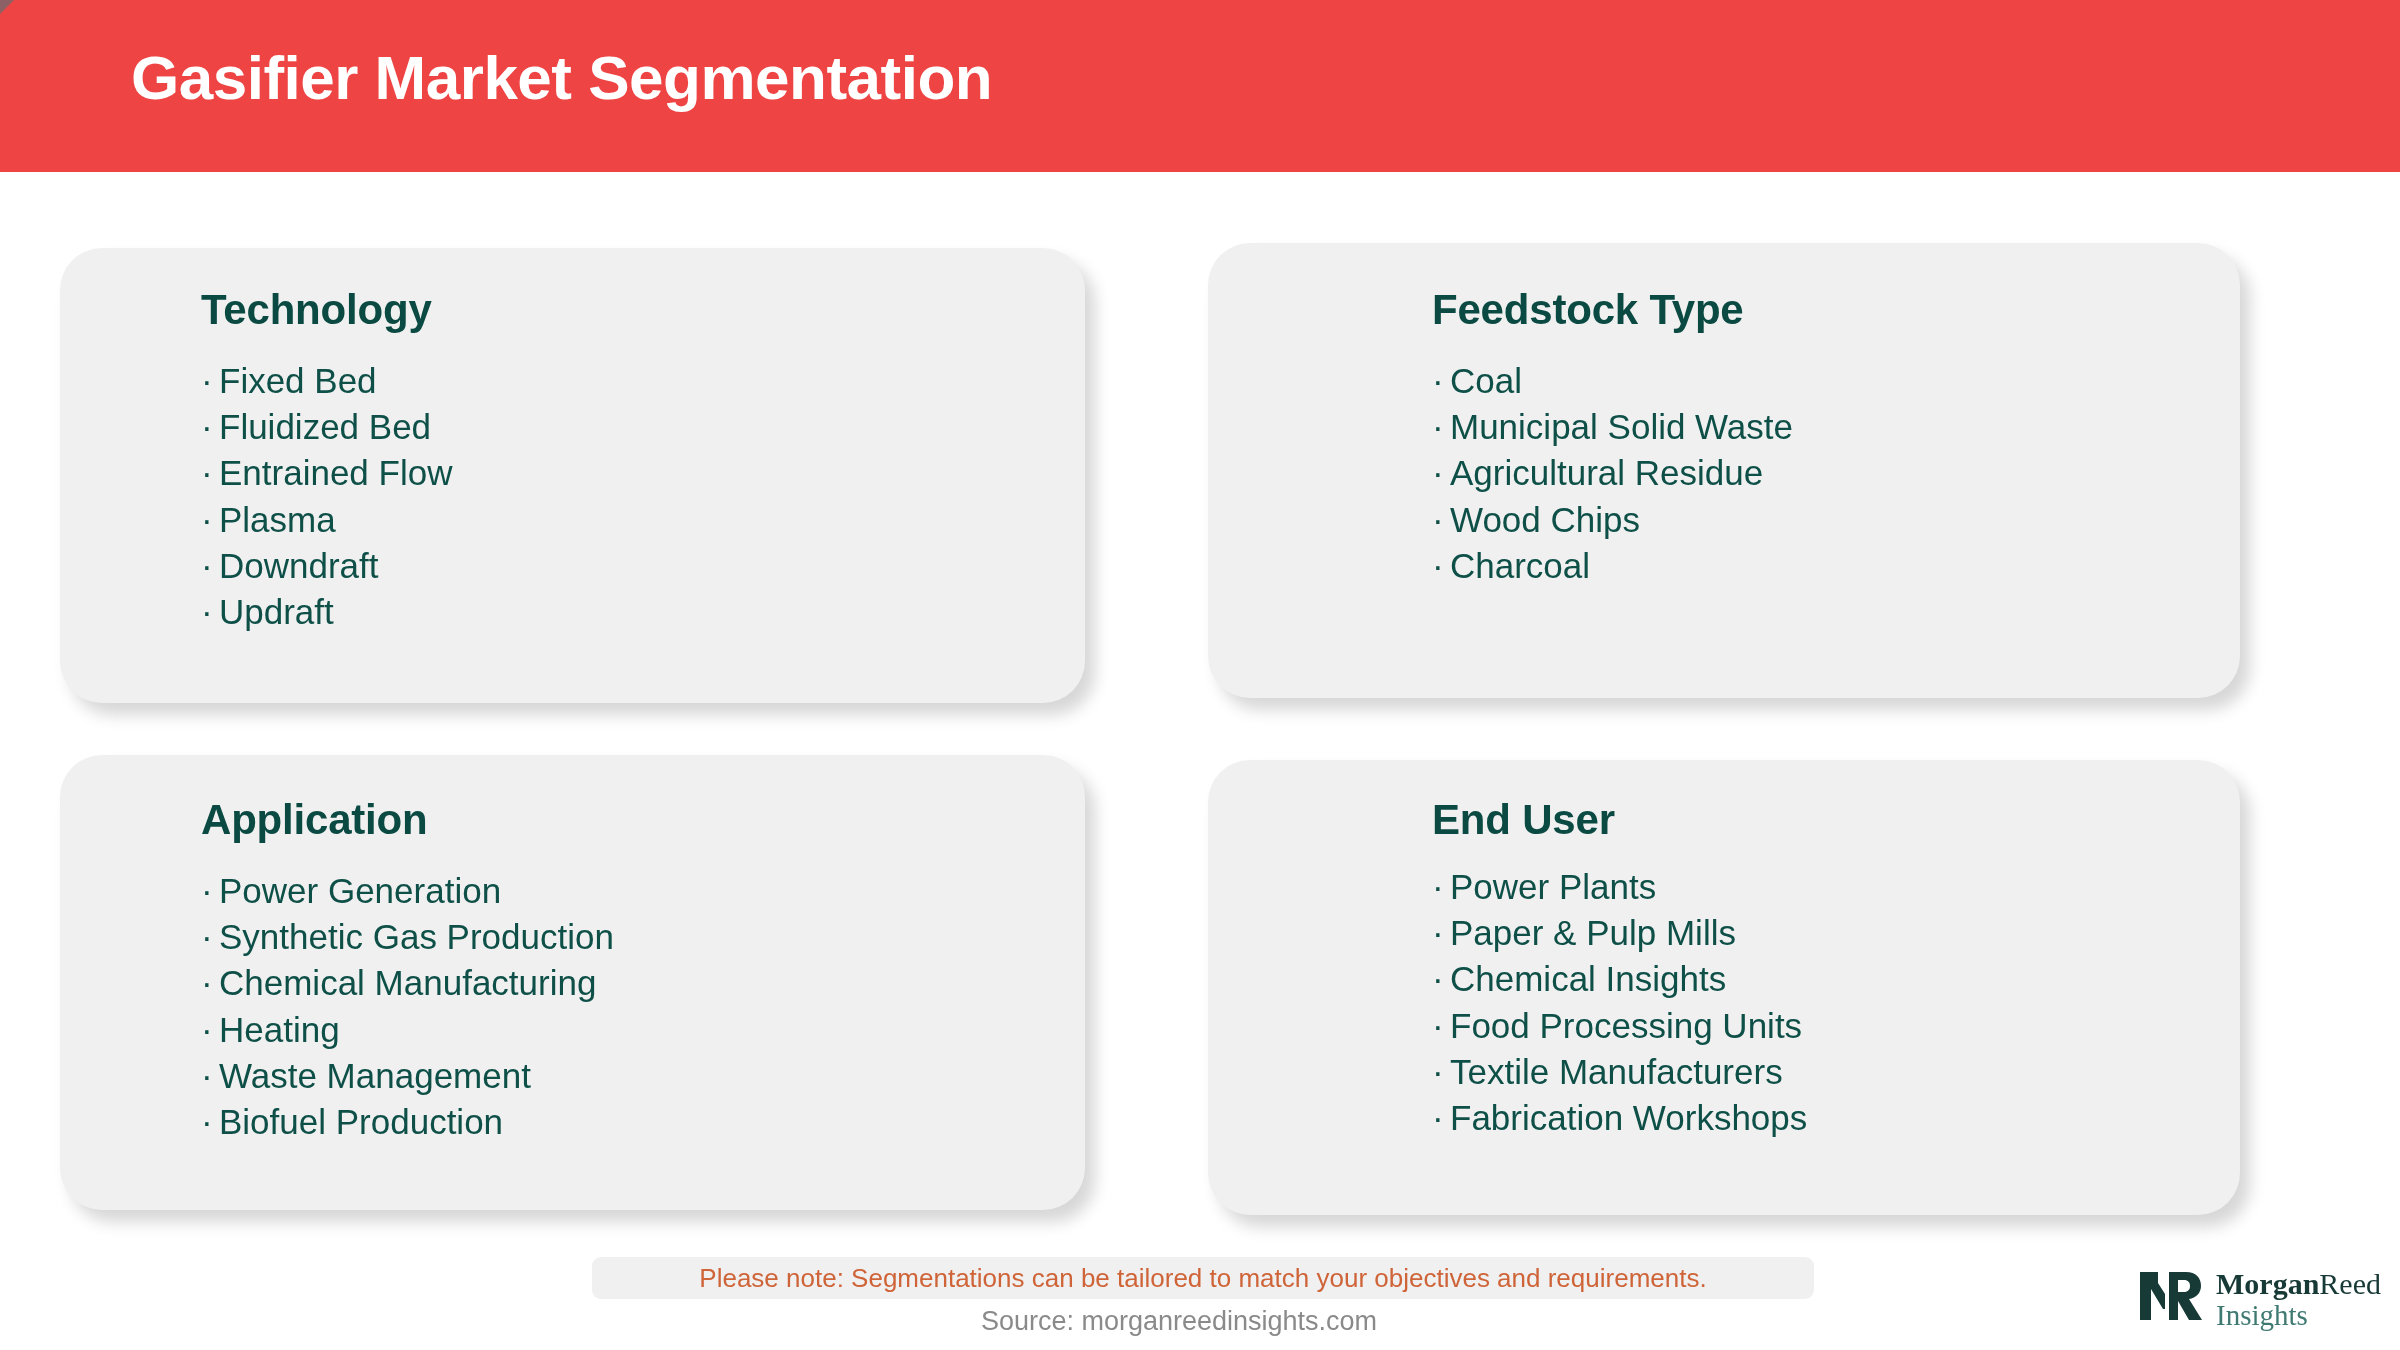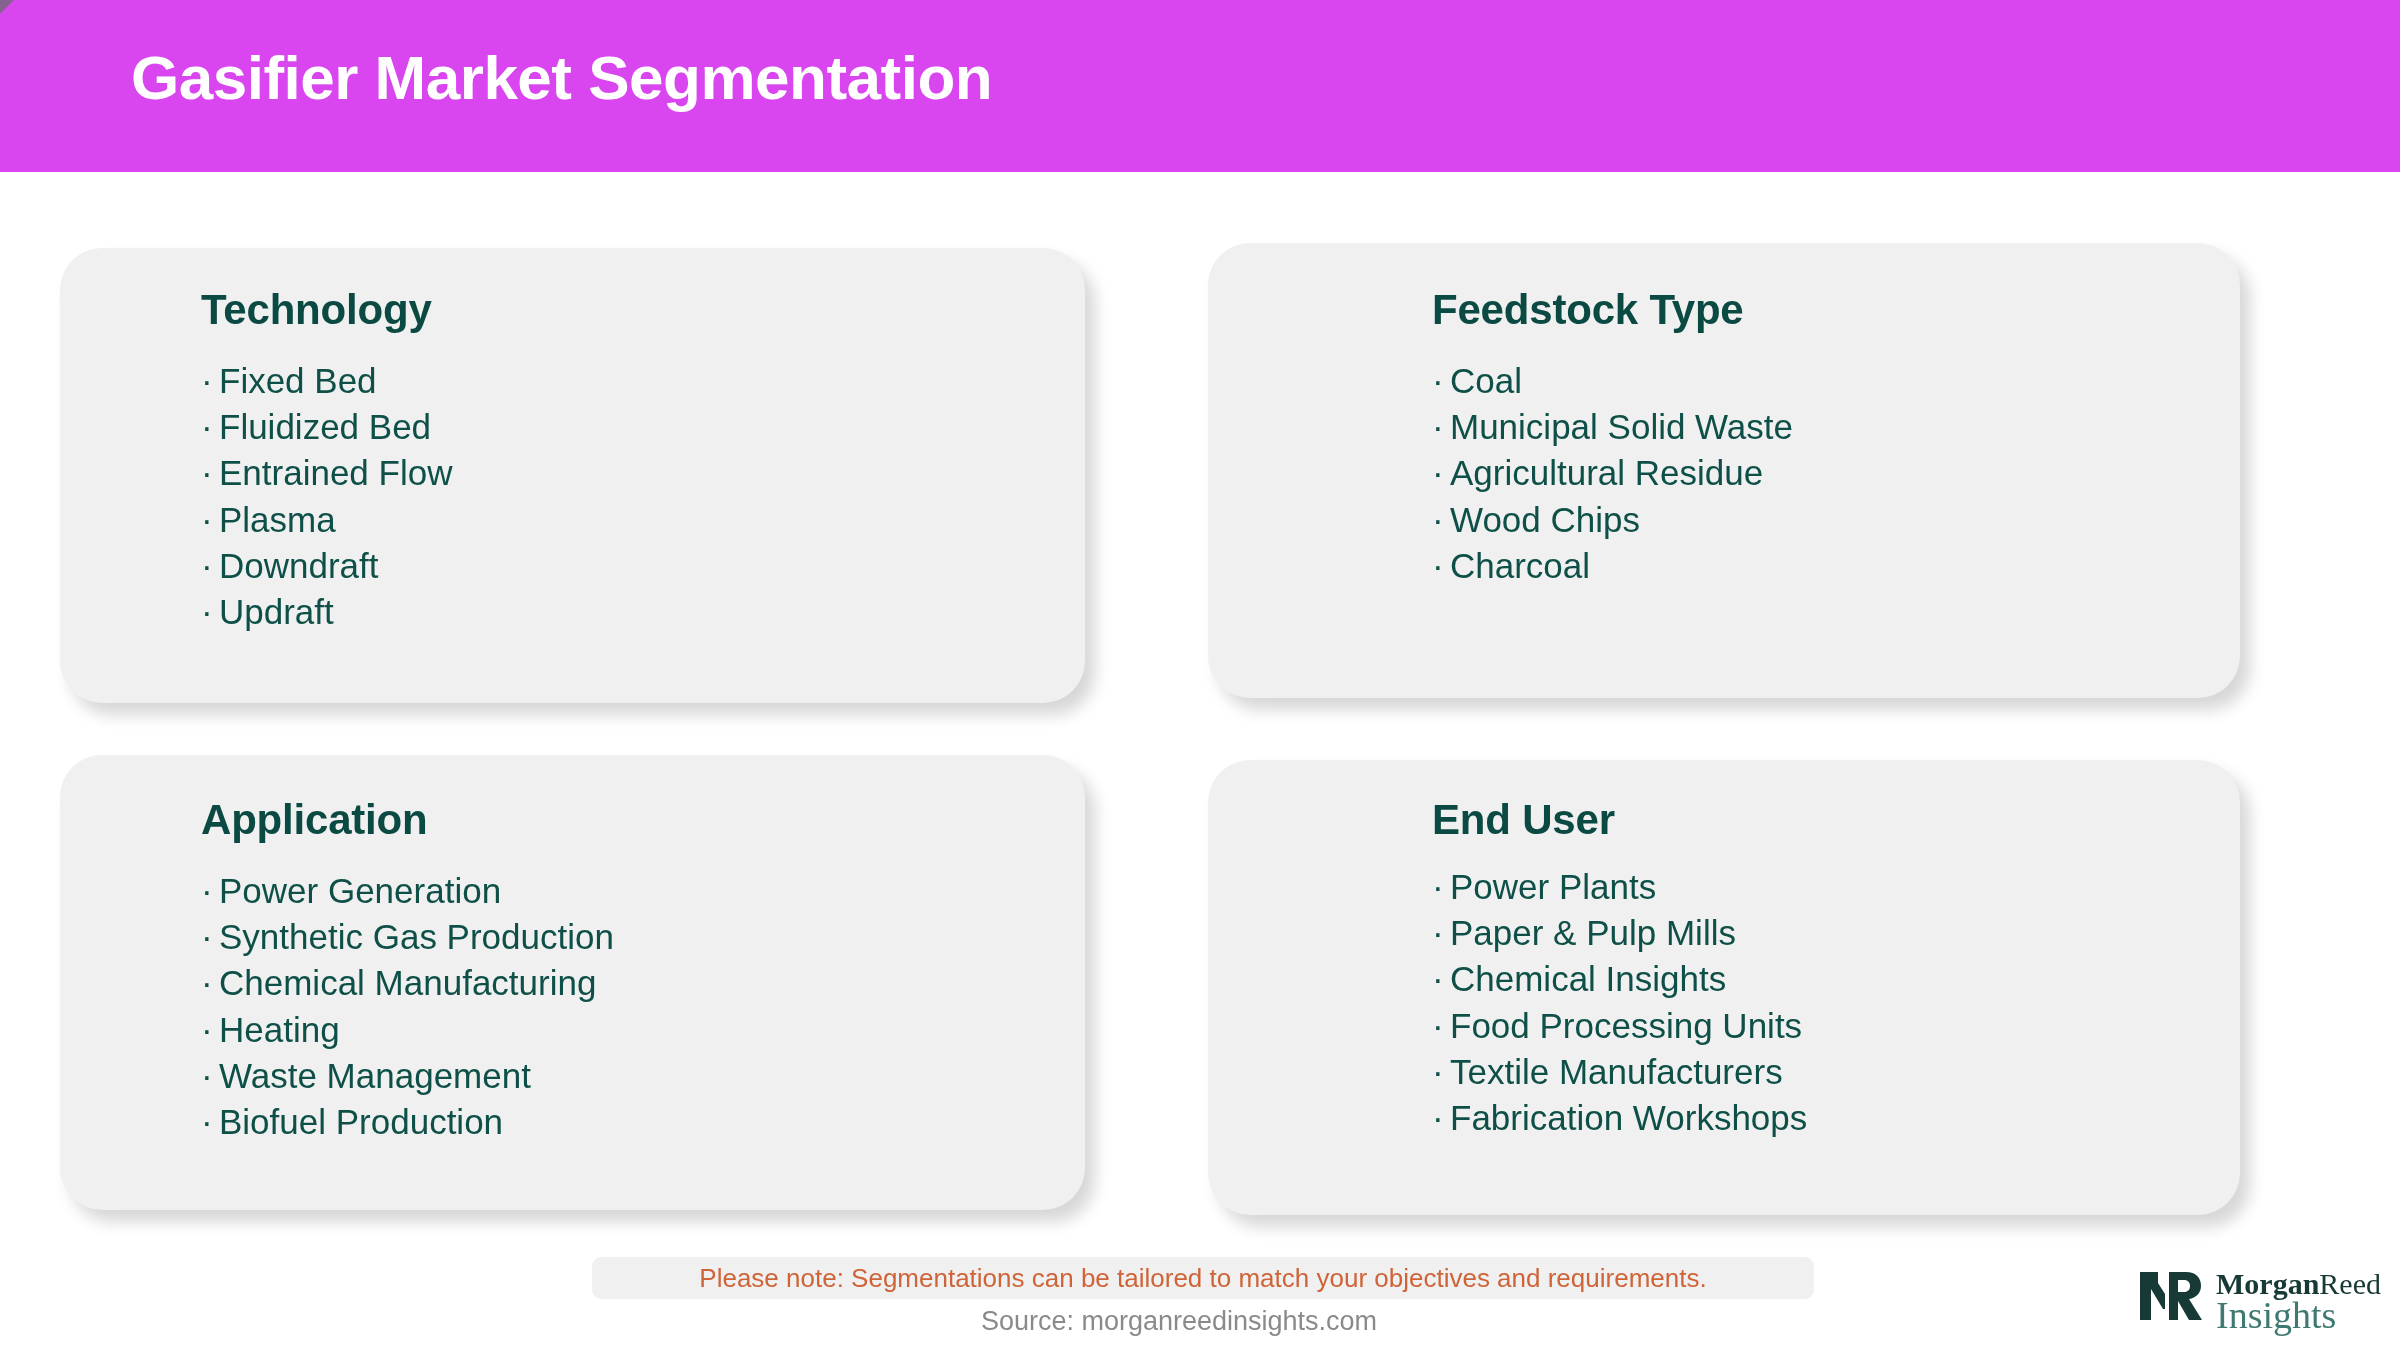--- a/index.html
+++ b/index.html
@@ -15,21 +15,21 @@
     position: relative;
   }
 
   
   .header {
     position: absolute;
     left: 0;
     top: 0;
     width: 2400px;
     height: 172px;
-    background: #d946ef;
+    background: #ef4444;
   }
   .corner-notch {
     position: absolute;
     left: 0;
     top: 0;
     width: 0;
     height: 0;
     border-top: 14px solid #6b6b70;
     border-right: 14px solid transparent;
     opacity: 0.75;
@@ -151,21 +151,21 @@
     font-family: "Liberation Serif", serif;
     font-size: 30px;
     line-height: 32px;
     color: #173a36;
     white-space: nowrap;
   }
   .logo-morgan { font-weight: bold; }
   .logo-reed { font-weight: normal; }
   .logo-line-2 {
     font-family: "Liberation Serif", serif;
-    font-size: 38px;
+    font-size: 29px;
     line-height: 30px;
     color: #3f7a72;
     white-space: nowrap;
   }
 </style>
 </head>
 <body>
 
 <div class="header">
   <div class="corner-notch"></div>

